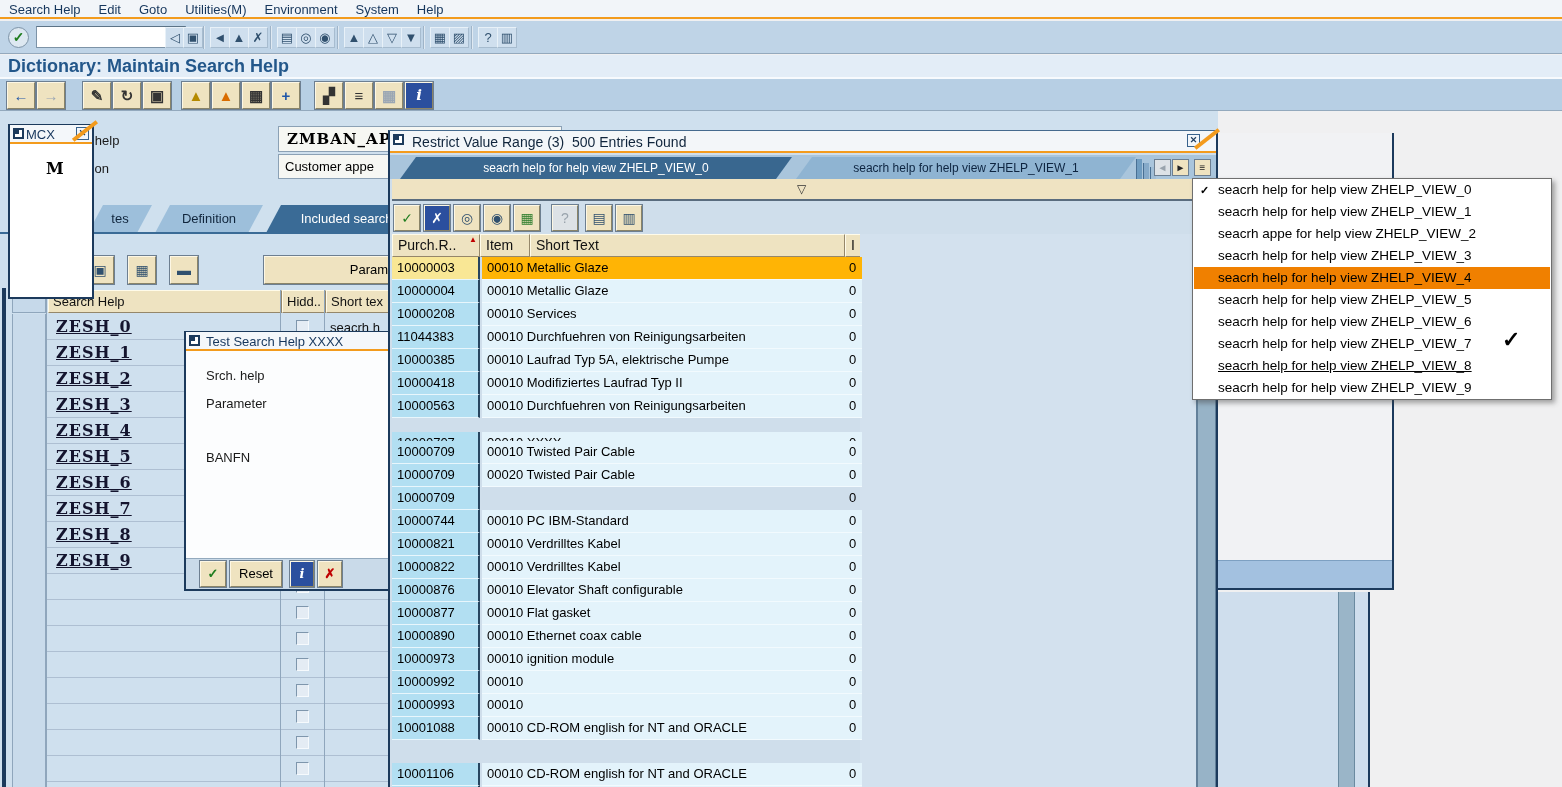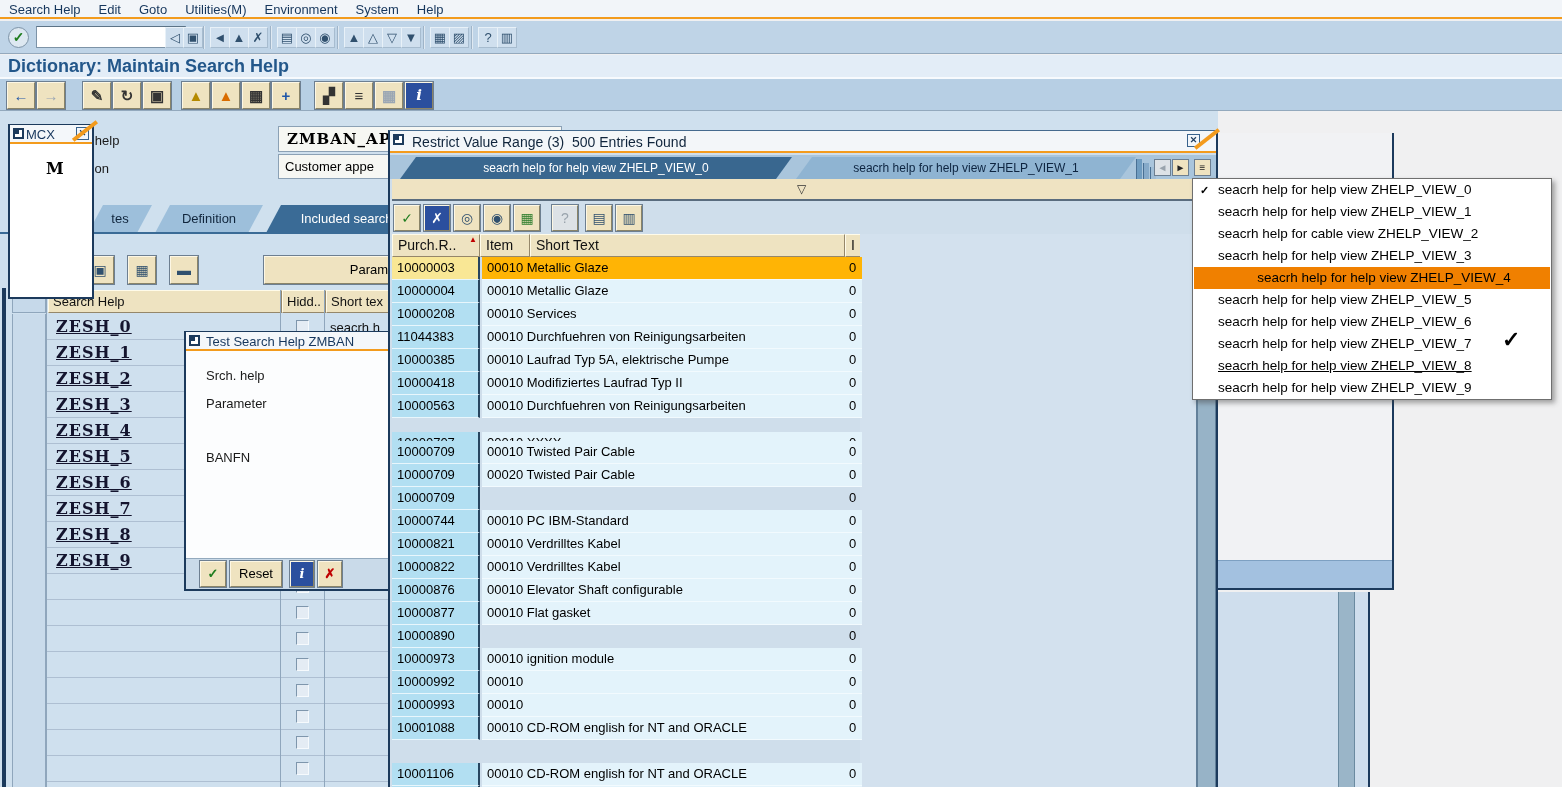--- a/index.html
+++ b/index.html
@@ -91,21 +91,21 @@
 
   
   #dlg2 { left:1218px; top:133px; width:176px; height:457px; background:#f1f2f4; border-right:2px solid #1c3a5c; border-bottom:2px solid #1c3a5c; z-index:5; }
   #dlg2 .band { position:absolute; left:0; bottom:0; width:100%; height:28px; background:#a3c1e0; border-top:1px solid #7da0c2; }
   #dlg3 { left:1218px; top:592px; width:152px; height:195px; background:#cfdeed; border-right:2px solid #1c3a5c; z-index:5; }
   #dlg3 .scr { position:absolute; left:120px; top:0; width:17px; height:195px; background:#9ab5c8; border-left:1px solid #6a8aa0; border-right:1px solid #6a8aa0; }
 
   
   #tabmenu { left:1192px; top:178px; width:360px; height:222px; background:#fff; border:1px solid #6f6f6f; box-shadow:3px 3px 5px rgba(60,60,60,.45); z-index:30; }
   .ddItem { position:absolute; left:1px; width:356px; height:22px; font-size:13.5px; line-height:22px; padding-left:24px; color:#000; }
-  .ddItem.hl { background:#f08000;text-align:center; }
+  .ddItem.hl { background:#f08000; }
   .ddItem .chk { position:absolute; left:6px; top:0; font-size:11px; font-weight:bold; }
   .ddItem .bigchk { position:absolute; left:308px; top:-4px; font-size:22px; font-weight:bold; }
 </style>
 </head>
 <body>
 
 <div class="abs" id="menubar"><div class="menu-item" style="display: inline-block;">Search Help</div><div class="menu-item" style="display: inline-block;">Edit</div><div class="menu-item" style="display: inline-block;">Goto</div><div class="menu-item" style="display: inline-block;">Utilities(M)</div><div class="menu-item" style="display: inline-block;">Environment</div><div class="menu-item" style="display: inline-block;">System</div><div class="menu-item" style="display: inline-block;">Help</div></div>
 <div class="abs" id="systoolbar"></div>
 <div class="abs" id="enter-btn">✓</div>
 <div class="abs" id="cmdfield">
@@ -240,21 +240,21 @@
     <span id="mcx-title">MCX</span>
     <span class="closebox" style="right:3px; top:2px;">✕</span>
     <span class="diag" style="right:-8px; top:4px;"></span>
   </div>
   <div id="mcx-content">M</div>
 </div>
 
 <div class="abs" id="testdlg">
   <div class="ttl">
     <span class="winicon"></span>
-    <span id="test-title">Test Search Help ZMBAN</span>
+    <span id="test-title">Test Search Help XXXX</span>
   </div>
   <div class="tlabel" style="left:20px; top:36px;">Srch. help</div>
   <div class="tlabel" style="left:20px; top:64px;">Parameter</div>
   <div class="tlabel" style="left:20px; top:118px;">BANFN</div>
   <div id="test-btnbar">
     <div class="dbtn" style="left:14px; width:26px; color:#1f7d1f; font-weight:bold;">✓</div>
     <div class="dbtn" style="left:44px; width:52px;">Reset</div>
     <div class="dbtn" style="left:104px; width:24px; background:#2b4f9e; color:#fff; font-family:'DejaVu Serif',serif; font-style:italic; font-weight:bold;">i</div>
     <div class="dbtn" style="left:132px; width:24px; color:#c00000; font-weight:bold;">✗</div>
   </div>
@@ -375,20 +375,21 @@
         <div class="rc2">00010 Elevator Shaft configurable</div>
         <div class="rci">0</div>
       </div>
       <div class="rrow" style="top: 471px;">
         <div class="rc1">10000877</div>
         <div class="rc2">00010 Flat gasket</div>
         <div class="rci">0</div>
       </div>
       <div class="rrow" style="top: 494px;">
         <div class="rc1">10000890</div>
+        <div class="rc2">00010 Ethernet coax cable</div>
         <div class="rci">0</div>
       </div>
       <div class="rrow" style="top: 517px;">
         <div class="rc1">10000973</div>
         <div class="rc2">00010 ignition module</div>
         <div class="rci">0</div>
       </div>
       <div class="rrow" style="top: 540px;">
         <div class="rc1">10000992</div>
         <div class="rc2">00010</div>
@@ -417,21 +418,21 @@
     </div>
   <div id="rscroll"></div>
 <div class="navbtn dis" style="left: 764px;">◄</div>
     <div class="navbtn" style="left: 782px;">►</div>
     <div class="navbtn" style="left: 804px;">≡</div>
   </div>
 
 <div class="abs" id="tabmenu">
     <div class="ddItem" style="top: 0px;">seacrh help for help view ZHELP_VIEW_0<div class="chk">✓</div></div>
     <div class="ddItem" style="top: 22px;">seacrh help for help view ZHELP_VIEW_1</div>
-    <div class="ddItem" style="top: 44px;">seacrh help for cable view ZHELP_VIEW_2</div>
+    <div class="ddItem" style="top: 44px;">seacrh appe for help view ZHELP_VIEW_2</div>
     <div class="ddItem" style="top: 66px;">seacrh help for help view ZHELP_VIEW_3</div>
     <div class="ddItem hl" style="top: 88px; background: rgb(240, 128, 0);">seacrh help for help view ZHELP_VIEW_4</div>
     <div class="ddItem" style="top: 110px;">seacrh help for help view ZHELP_VIEW_5</div>
     <div class="ddItem" style="top: 132px;">seacrh help for help view ZHELP_VIEW_6</div>
     <div class="ddItem" style="top: 154px;">seacrh help for help view ZHELP_VIEW_7<div class="bigchk">✓</div></div>
     <div class="ddItem" style="top: 176px; text-decoration: underline;">seacrh help for help view ZHELP_VIEW_8</div>
     <div class="ddItem" style="top: 198px;">seacrh help for help view ZHELP_VIEW_9</div>
   </div>
 
 <div class="ticon" style="left: 165px;">◁</div>

